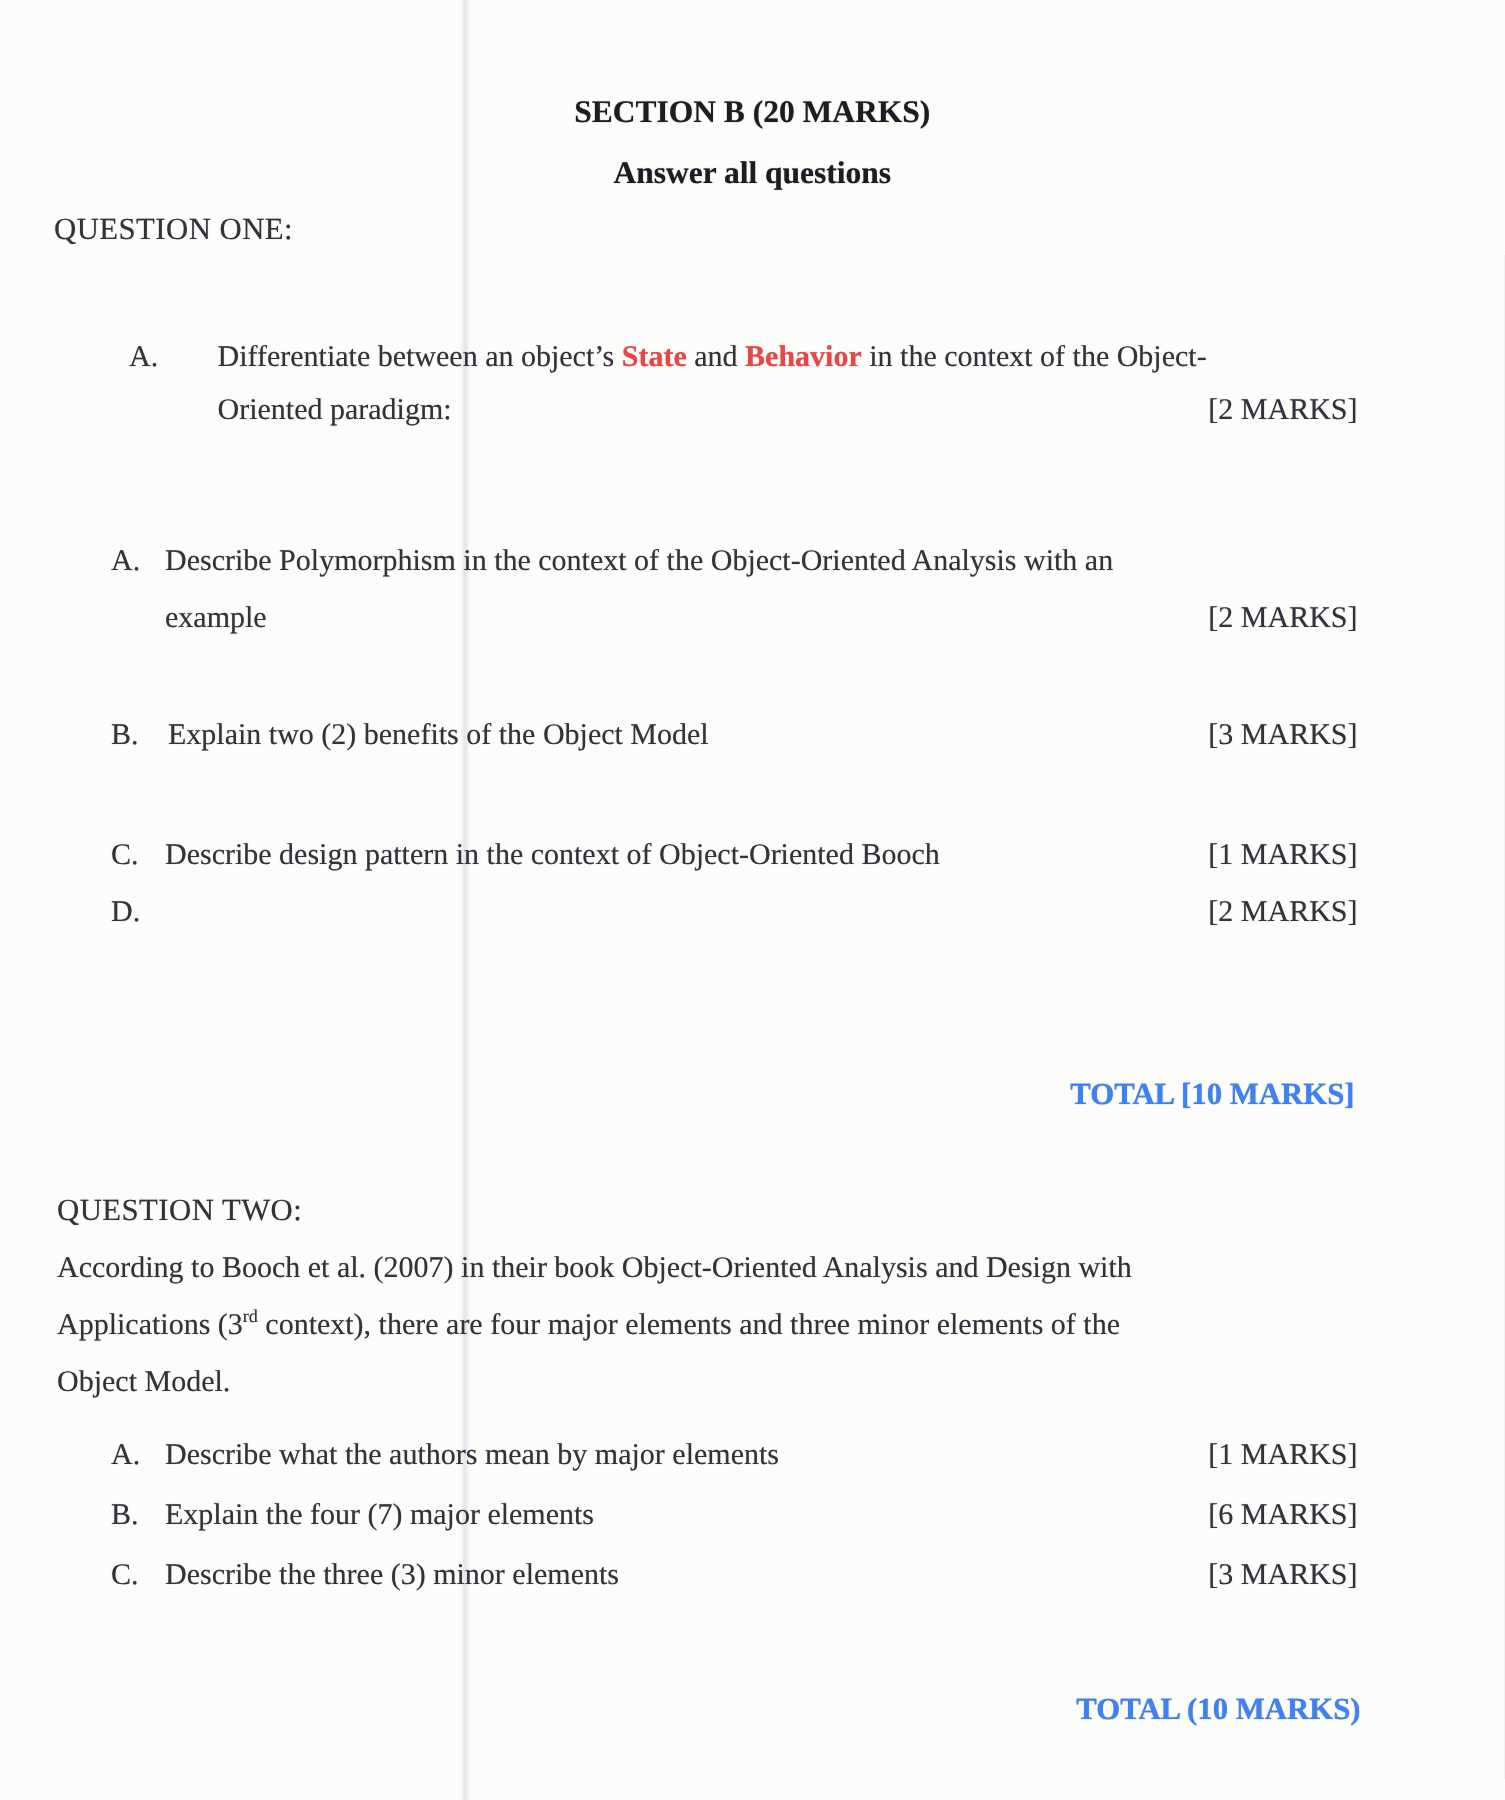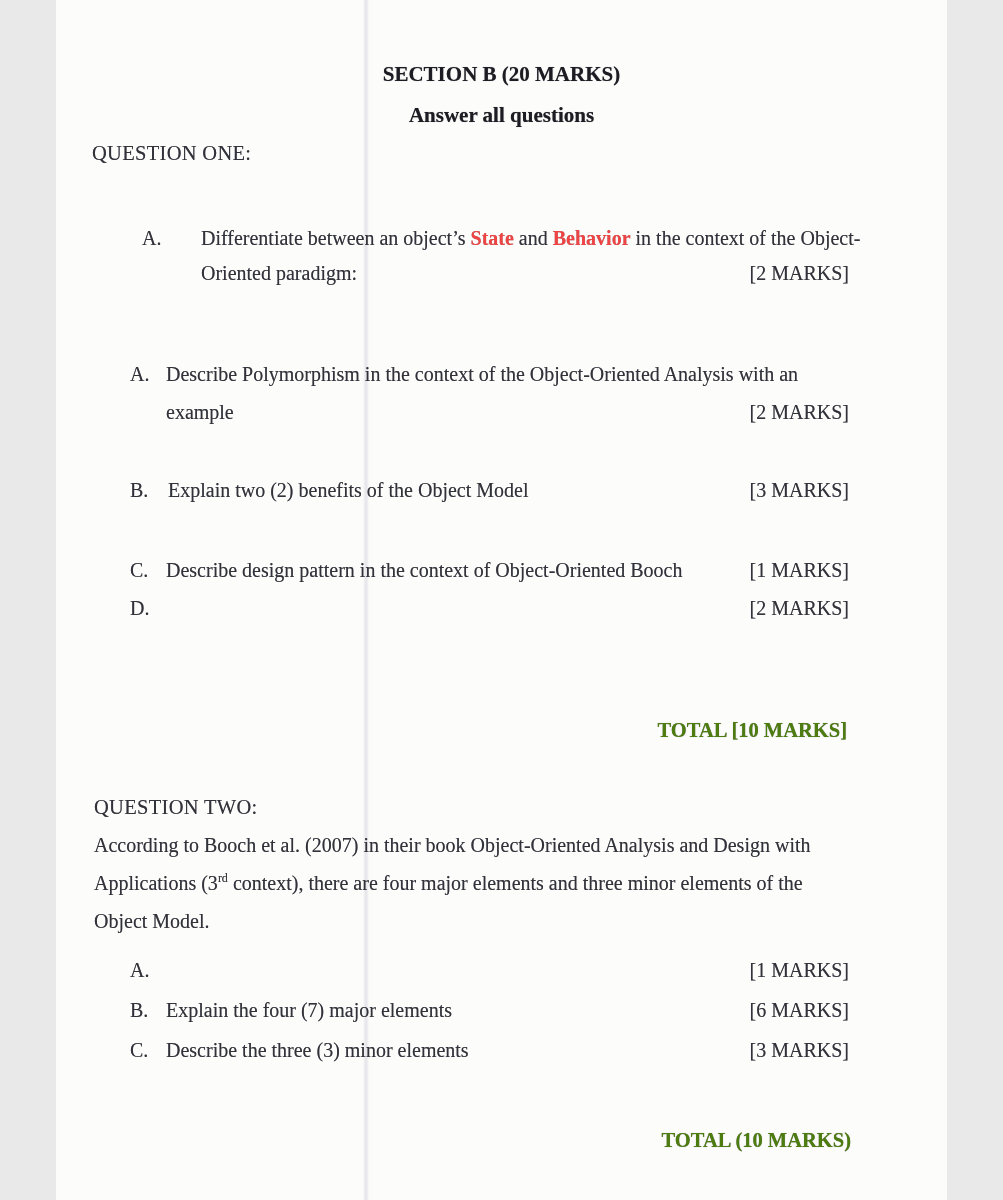--- a/index.html
+++ b/index.html
@@ -1,18 +1,18 @@
 <!DOCTYPE html>
 <html><head>
 <meta charset="utf-8">
 <style>
   html,body{margin:0;padding:0;background:#e9e9e9;}
   .page{
     position:relative;
-    width:891px;height:1200px;
+    width:1003px;height:1200px;
     margin:0 auto;
     background:#fcfcfb;
     overflow:hidden;
     font-family:"Liberation Serif","DejaVu Serif",serif;
     color:#32323a;
   }
   .fold{
     position:absolute;top:0;bottom:0;left:309px;width:2px;
     background:#e8e8ec;
     box-shadow:0 0 2px 1px rgba(220,220,228,.55);
@@ -25,21 +25,21 @@
     text-shadow:0 0 .6px rgba(50,50,60,.5);
   }
   .center{
     left:0;width:100%;text-align:center;
     font-weight:bold;color:#1c1c22;
     font-size:21px;
     text-shadow:0 0 .7px rgba(25,25,35,.6);
   }
   .heading{font-size:20.5px;letter-spacing:.3px;}
   .marks{right:98px;}
-  .total{font-weight:bold;color:#4d7c0f;font-size:20.5px;text-shadow:0 0 .7px rgba(25,25,35,.6);}
+  .total{font-weight:bold;color:#3b82f6;font-size:20.5px;text-shadow:0 0 .7px rgba(25,25,35,.6);}
   b{color:#ef4444;}
   sup{font-size:12px;line-height:0;}
 </style>
 </head>
 <body>
 
 <div class="page">
   <div class="fold"></div>
 
   <div class="t center" style="top:62px">SECTION B (20 MARKS)</div>
@@ -69,20 +69,21 @@
   <div class="t marks" style="top:596px">[2 MARKS]</div>
 
   <div class="t total" style="right:100px;top:718px">TOTAL [10 MARKS]</div>
 
   <div class="t heading" style="left:38px;top:795px">QUESTION TWO:</div>
   <div class="t" style="left:38px;top:833px">According to Booch et al. (2007) in their book Object-Oriented Analysis and Design with</div>
   <div class="t" style="left:38px;top:871px"><span>Applications (3</span><sup>rd</sup><span> context), there are four major elements and three minor elements of the</span></div>
   <div class="t" style="left:38px;top:909px">Object Model.</div>
 
   <div class="t" style="left:74px;top:958px">A.</div>
+  <div class="t" style="left:110px;top:958px">Describe what the authors mean by major elements</div>
   <div class="t marks" style="top:958px">[1 MARKS]</div>
 
   <div class="t" style="left:74px;top:998px">B.</div>
   <div class="t" style="left:110px;top:998px">Explain the four (7) major elements</div>
   <div class="t marks" style="top:998px">[6 MARKS]</div>
 
   <div class="t" style="left:74px;top:1038px">C.</div>
   <div class="t" style="left:110px;top:1038px">Describe the three (3) minor elements</div>
   <div class="t marks" style="top:1038px">[3 MARKS]</div>
 

